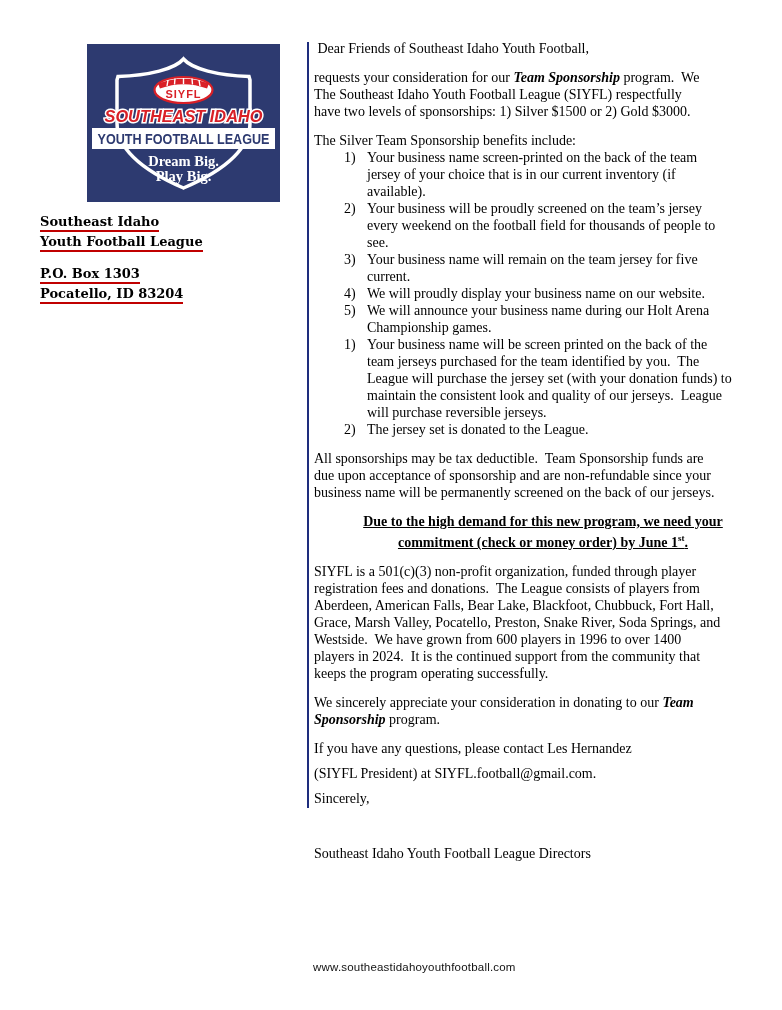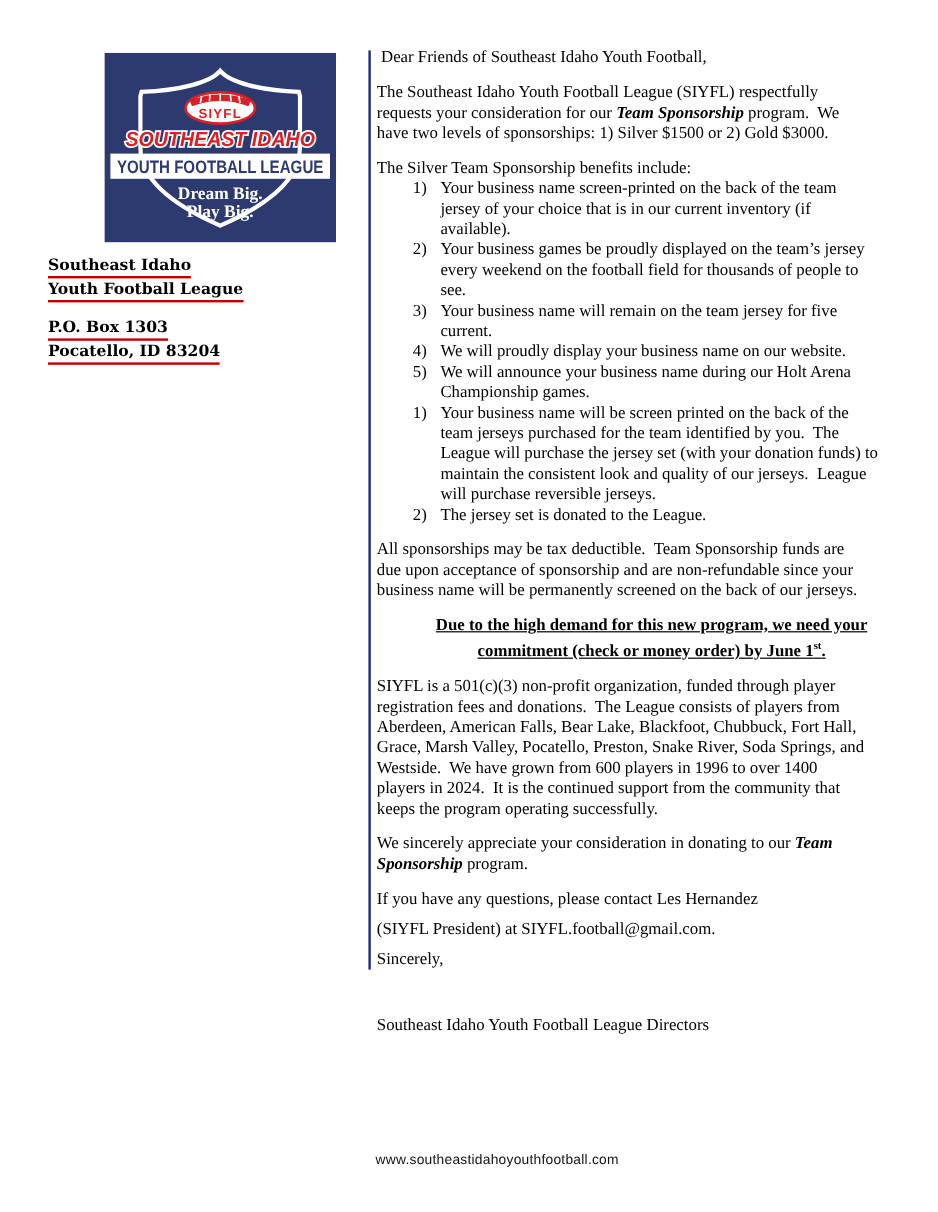--- a/index.html
+++ b/index.html
@@ -82,40 +82,40 @@
     </div>
   </div>
 
   <div class="divider"></div>
 
   <div class="letter">
       <div class="para">
         <div class="line"><span> Dear Friends of Southeast Idaho Youth Football,</span></div>
       </div>
       <div class="para">
+        <div class="line"><span>requests your consideration for our </span><span class="seg-bi">Team Sponsorship</span><span> program.  We</span></div>
         <div class="line"><span>The Southeast Idaho Youth Football League (SIYFL) respectfully</span></div>
-        <div class="line"><span>requests your consideration for our </span><span class="seg-bi">Team Sponsorship</span><span> program.  We</span></div>
         <div class="line"><span>have two levels of sponsorships: 1) Silver $1500 or 2) Gold $3000.</span></div>
       </div>
       <div class="para">
         <div class="line"><span>The Silver Team Sponsorship benefits include:</span></div>
       </div>
       <div class="list gap-none">
         <div class="item">
           <span class="num">1)</span>
           <div class="item-body">
             <div class="line">Your business name screen-printed on the back of the team</div>
             <div class="line">jersey of your choice that is in our current inventory (if</div>
             <div class="line">available).</div>
           </div>
         </div>
         <div class="item">
           <span class="num">2)</span>
           <div class="item-body">
-            <div class="line">Your business games be proudly displayed on the team’s jersey</div>
+            <div class="line">Your business will be proudly screened on the team’s jersey</div>
             <div class="line">every weekend on the football field for thousands of people to</div>
             <div class="line">see.</div>
           </div>
         </div>
         <div class="item">
           <span class="num">3)</span>
           <div class="item-body">
             <div class="line">Your business name will remain on the team jersey for five</div>
             <div class="line">current.</div>
           </div>

